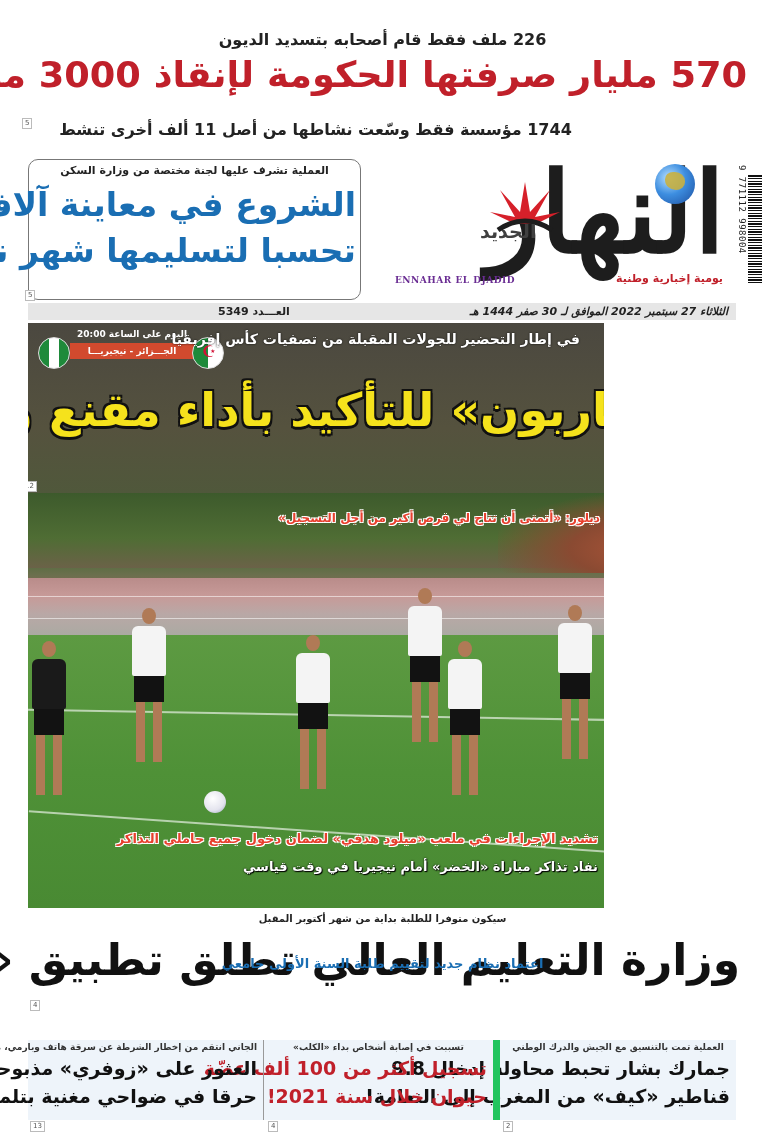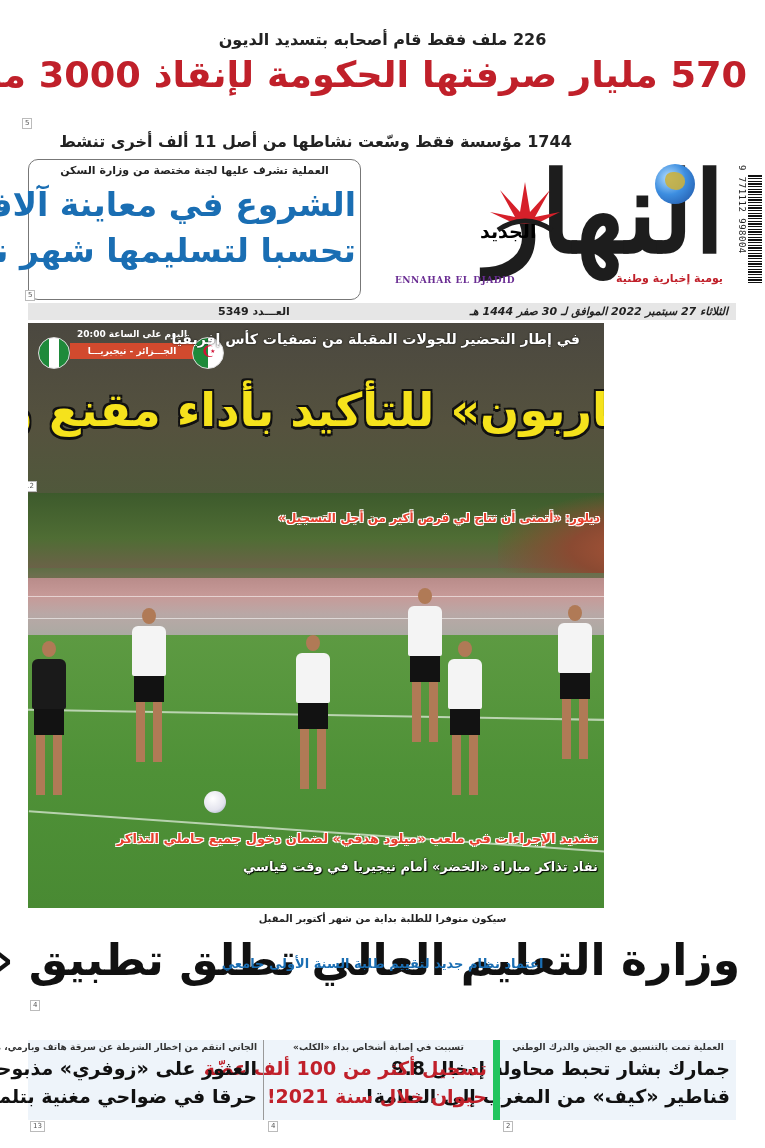--- a/index.html
+++ b/index.html
@@ -4,36 +4,36 @@
 <style>
   * { box-sizing: border-box; margin: 0; padding: 0; }
   html, body { width: 765px; height: 1148px; background: #ffffff; overflow: hidden; }
   body { position: relative; font-family: "DejaVu Sans", sans-serif; color: #1a1a1a; }
   .rtl { direction: rtl; }
   .abs { position: absolute; }
 
   
   .kicker-top { left: 0; width: 765px; top: 30px; text-align: center; font-size: 16px; font-weight: bold; color: #222; }
   .main-headline { left: 25px; width: 715px; top: 54px; text-align: center; font-size: 36px; font-weight: bold; color: #c0202a; letter-spacing: -1px; white-space: nowrap; transform: scaleX(1.02); }
-  .sub-top { left: 0; width: 631px; top: 132px; text-align: center; font-size: 16px; font-weight: bold; color: #222; }
+  .sub-top { left: 0; width: 631px; top: 120px; text-align: center; font-size: 16px; font-weight: bold; color: #222; }
   .pg-marker { font-size: 7px; color: #555; border: 1px solid #bbb; padding: 0 2px; background: #fff; line-height: 9px; }
 
   
   .housing-box { left: 28px; top: 159px; width: 333px; height: 141px; border: 1px solid #777; border-radius: 10px; background: #fff; }
   .housing-kicker { left: 0; right: 0; top: 4px; text-align: center; font-size: 11px; font-weight: bold; color: #222; }
   .housing-title { left: 4px; right: 4px; top: 22px; text-align: center; font-size: 33px; line-height: 46px; font-weight: bold; color: #1a6eb3; white-space: nowrap; letter-spacing: -1px; }
 
   
   .masthead { left: 365px; top: 160px; width: 370px; height: 132px; }
   .logo-main { right: 10px; top: -22px; font-family: "DejaVu Serif", serif; font-size: 112px; font-weight: bold; color: #1d1d1d; line-height: 150px; white-space: nowrap; letter-spacing: -6px; }
   .globe { right: 40px; top: 4px; width: 40px; height: 40px; border-radius: 50%;
            background: radial-gradient(circle at 35% 35%, #b8e0ff 0%, #3d8ee0 45%, #1d4fa0 100%); }
   .globe::after { content: ""; position: absolute; left: 10px; top: 8px; width: 20px; height: 18px; border-radius: 40% 50% 45% 55%; background: #c8b040; opacity: 0.9; }
   .star-burst { left: 125px; top: 22px; width: 70px; height: 60px; }
-  .djadid-tag { left: 115px; top: 60px; font-size: 19px; font-weight: bold; color: #000000; }
+  .djadid-tag { left: 115px; top: 60px; font-size: 19px; font-weight: bold; color: #404040; }
   .logo-latin { left: 30px; top: 115px; font-family: "DejaVu Serif", serif; font-size: 9px; font-weight: bold; color: #6a2d93; letter-spacing: 0.5px; }
   .logo-tagline { right: 12px; top: 112px; font-size: 11px; font-weight: bold; color: #c0202a; }
   .barcode { left: 737px; top: 165px; width: 26px; height: 128px; }
   .barcode-digits { position: absolute; left: 0; top: 0; width: 10px; height: 128px; writing-mode: vertical-rl; font-size: 9px; color: #222; font-family: "DejaVu Sans Mono", monospace; letter-spacing: 0.5px; }
   .barcode-bars { position: absolute; left: 11px; top: 10px; width: 14px; height: 110px;
      background: repeating-linear-gradient(180deg, #111 0 2px, #fff 2px 3px, #111 3px 4px, #fff 4px 6px, #111 6px 7px, #fff 7px 8px); }
 
   
   .dateline-bar { left: 28px; top: 303px; width: 708px; height: 17px; background: #e6e6e6; }
   .issue-number { left: 190px; top: 2px; font-size: 11px; font-weight: bold; color: #222; }

